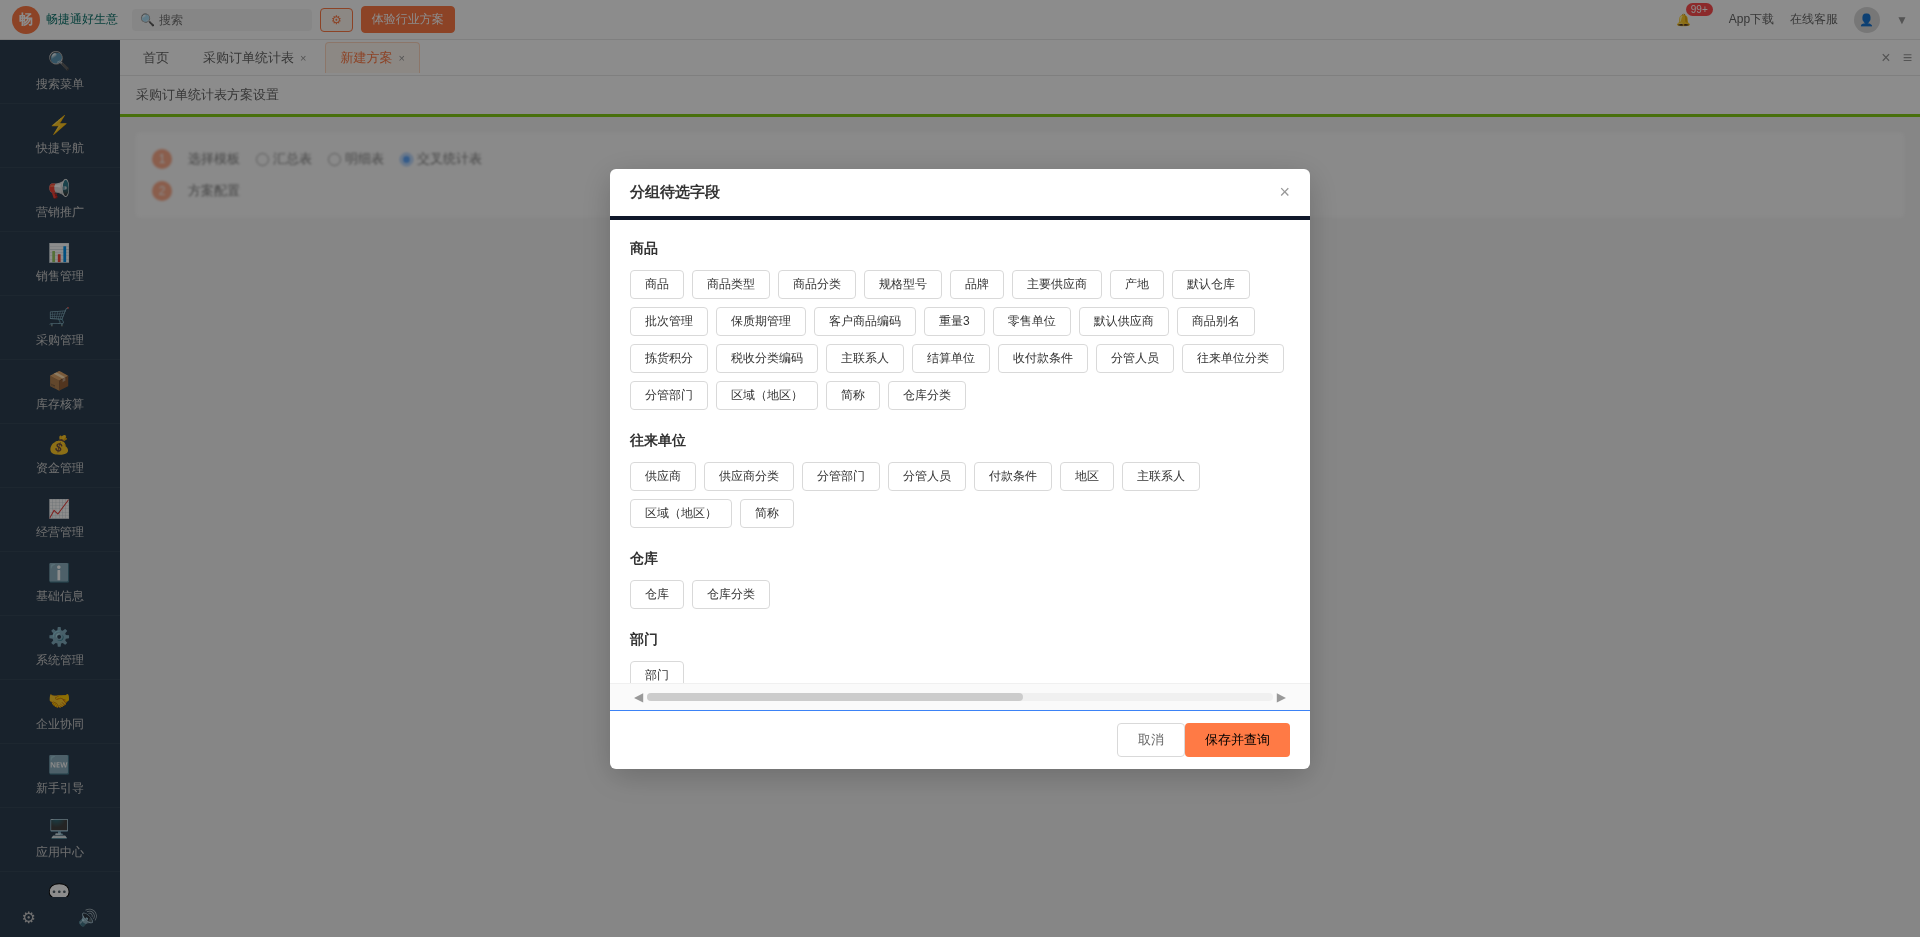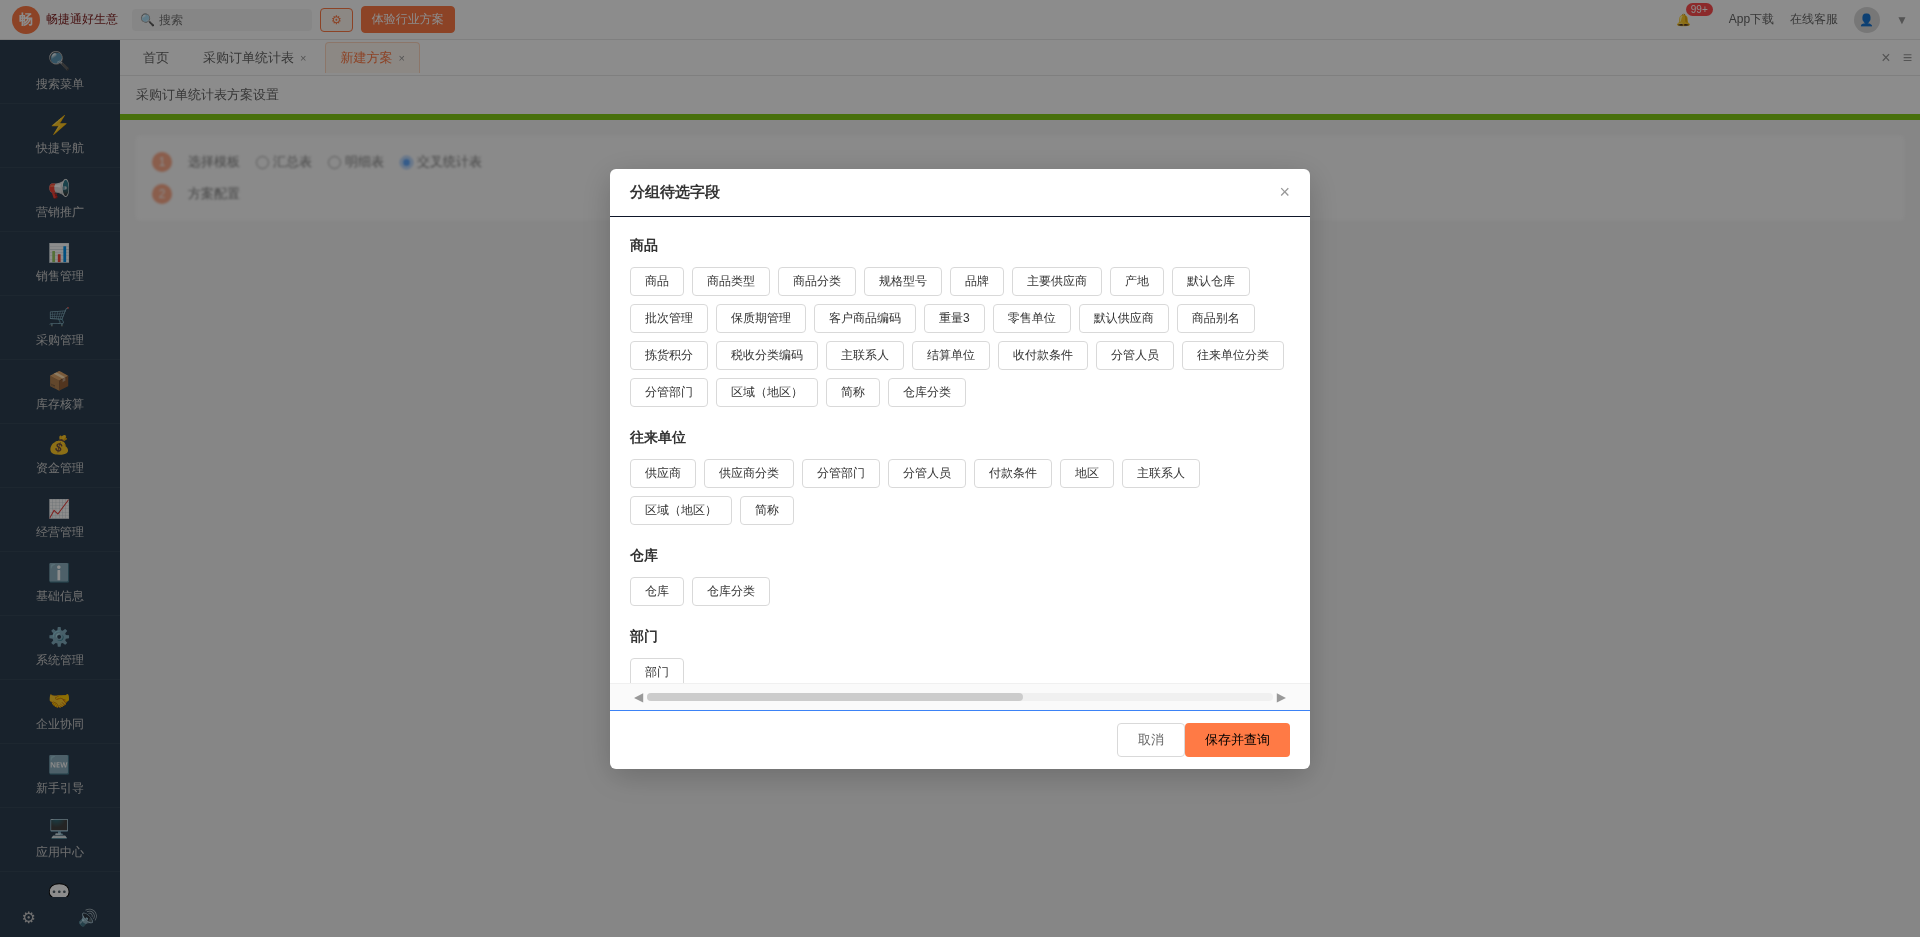--- a/index.html
+++ b/index.html
@@ -13,21 +13,21 @@
       align-items: center;
       padding: 0 12px;
       border-bottom: 1px solid #e8e8e8;
       position: fixed; top: 0; left: 0; right: 0; z-index: 100;
     }
     .logo-area {
       display: flex; align-items: center; gap: 6px;
       width: 120px; min-width: 120px;
     }
     .logo-icon { width: 28px; height: 28px; background: #ff7a45; border-radius: 50%; display: flex; align-items: center; justify-content: center; color: white; font-size: 14px; font-weight: bold; }
-    .logo-text { font-size: 12px; color: #7f1d1d; line-height: 1.2; }
+    .logo-text { font-size: 12px; color: #0f766e; line-height: 1.2; }
 
     .header-middle { flex: 1; display: flex; align-items: center; gap: 8px; }
     .search-box { display: flex; align-items: center; background: #f5f5f5; border-radius: 4px; padding: 4px 8px; gap: 4px; width: 180px; }
     .search-box input { border: none; background: transparent; font-size: 12px; outline: none; width: 100%; }
     .search-icon-sm { color: #999; font-size: 12px; }
     .header-btn { background: #fff7f0; border: 1px solid #ff7a45; color: #ff7a45; padding: 4px 10px; border-radius: 4px; font-size: 12px; cursor: pointer; }
     .header-btn.active { background: #ff7a45; color: white; }
 
     .header-right { display: flex; align-items: center; gap: 16px; font-size: 12px; color: #666; }
     .notification-badge { background: #ff4d4f; color: white; border-radius: 10px; padding: 1px 5px; font-size: 10px; margin-left: -6px; margin-top: -10px; }
@@ -60,40 +60,40 @@
     .tab-item.active { background: #fff7f0; color: #ff7a45; border-color: #ffd8c0; font-weight: 500; }
     .tab-item .tab-close { color: #999; font-size: 11px; cursor: pointer; }
 
     
     .main-content {
       position: fixed; top: 76px; left: 120px; right: 0; bottom: 0;
       background: #f5f5f5; overflow: auto;
     }
     .page-header {
       background: #fff; padding: 10px 16px; font-size: 13px; color: #666;
-      border-bottom: 6px solid #84cc16;
+      border-bottom: 3px solid #84cc16;
     }
 
     .content-body {
       padding: 16px; filter: blur(1px); opacity: 0.6;
     }
 
     
     .modal-overlay {
       position: fixed; top: 0; left: 0; right: 0; bottom: 0;
       background: rgba(0,0,0,0.45); z-index: 200;
       display: flex; align-items: center; justify-content: center;
     }
     .modal {
       background: #fff; border-radius: 6px; width: 700px; max-height: 600px;
       display: flex; flex-direction: column; position: relative;
       box-shadow: 0 8px 32px rgba(0,0,0,0.2);
     }
     .modal-header {
-      padding: 14px 20px; border-bottom: 1px solid #0f172a;
+      padding: 14px 20px; border-bottom: 4px solid #0f172a;
       display: flex; align-items: center; justify-content: space-between;
     }
     .modal-title { font-size: 15px; font-weight: 600; color: #333; }
     .modal-close { cursor: pointer; color: #999; font-size: 18px; line-height: 1; }
 
     .modal-body {
       flex: 1; overflow-y: auto; padding: 16px 20px;
     }
 
     

